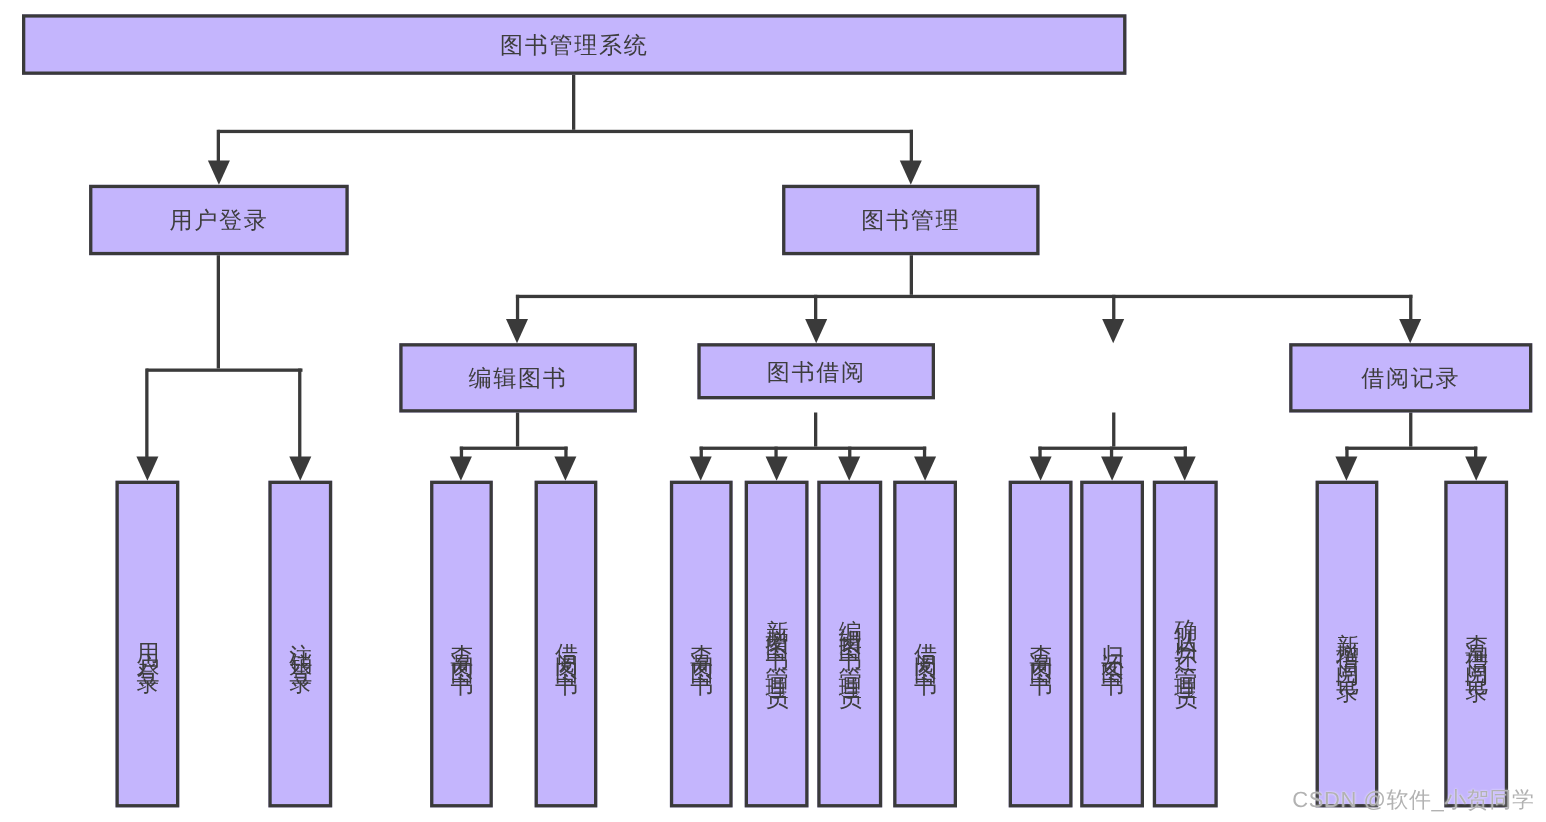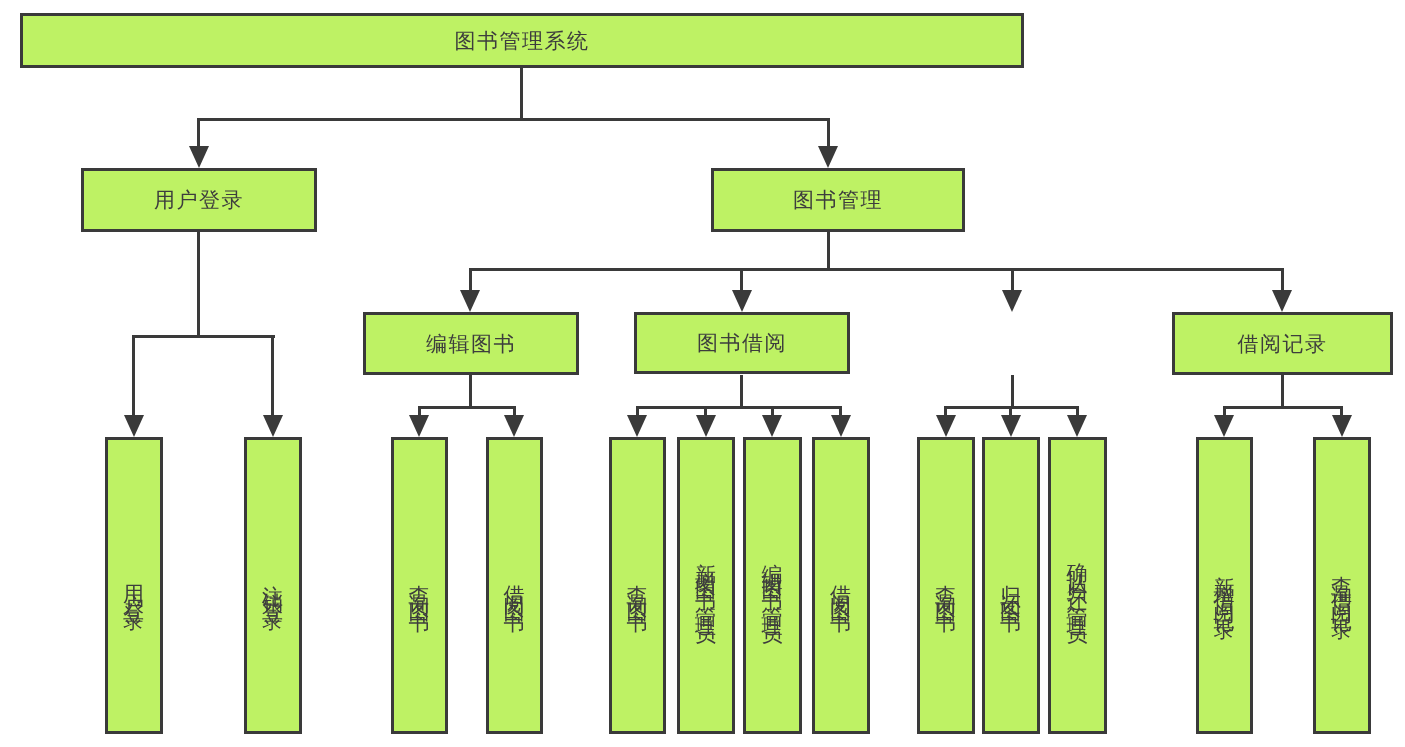--- a/index.html
+++ b/index.html
@@ -6,21 +6,21 @@
   .canvas{
     position:relative;
     width:1405px;height:747px;
     background:#ffffff;
     overflow:hidden;
     font-family:"Liberation Sans","DejaVu Sans",sans-serif;
   }
   .node{
     position:absolute;
     box-sizing:border-box;
-    background:#bef264;
+    background:#c4b5fd;
     border:3px solid #3a3a3a;
     display:flex;
     align-items:center;
     justify-content:center;
     color:#3d3d3d;
   }
   .node-h .lbl{
     font-size:21px;
     letter-spacing:1.5px;
     white-space:nowrap;
@@ -63,21 +63,21 @@
   <div class="vline" style="left:520px;top:68px;height:50px"></div>
   <div class="hline" style="left:198px;top:118px;width:632px"></div>
   <div class="vline" style="left:197px;top:118px;height:30px"></div>
   <div class="arrow" style="left:189px;top:146px"></div>
   <div class="vline" style="left:827px;top:118px;height:30px"></div>
   <div class="arrow" style="left:818px;top:146px"></div>
 
   <div class="node node-h" style="left:81px;top:168px;width:236px;height:64px">
     <span class="lbl">用户登录</span>
   </div>
-  <div class="node node-h" style="left:711px;top:168px;width:254px;height:64px">
+  <div class="node node-h" style="left:711px;top:168px;width:234px;height:64px">
     <span class="lbl">图书管理</span>
   </div>
 
   <div class="vline" style="left:197px;top:232px;height:103px"></div>
   <div class="hline" style="left:133px;top:335px;width:142px"></div>
   <div class="vline" style="left:132px;top:335px;height:82px"></div>
   <div class="arrow" style="left:124px;top:415px"></div>
   <div class="vline" style="left:271px;top:335px;height:82px"></div>
   <div class="arrow" style="left:263px;top:415px"></div>
 
@@ -88,21 +88,21 @@
   <div class="vline" style="left:740px;top:268px;height:24px"></div>
   <div class="arrow" style="left:732px;top:290px"></div>
   <div class="vline" style="left:1011px;top:268px;height:24px"></div>
   <div class="arrow" style="left:1002px;top:290px"></div>
   <div class="vline" style="left:1281px;top:268px;height:24px"></div>
   <div class="arrow" style="left:1272px;top:290px"></div>
 
   <div class="node node-h" style="left:363px;top:312px;width:216px;height:63px">
     <span class="lbl">编辑图书</span>
   </div>
-  <div class="node node-h" style="left:634px;top:312px;width:216px;height:62px">
+  <div class="node node-h" style="left:634px;top:312px;width:216px;height:51px">
     <span class="lbl">图书借阅</span>
   </div>
   <div class="node node-h" style="left:1172px;top:312px;width:221px;height:63px">
     <span class="lbl">借阅记录</span>
   </div>
 
   <div class="vline" style="left:469px;top:375px;height:31px"></div>
   <div class="hline" style="left:418px;top:406px;width:98px"></div>
   <div class="vline" style="left:418px;top:406px;height:13px"></div>
   <div class="arrow" style="left:409px;top:415px"></div>
@@ -173,14 +173,15 @@
     <span class="lbl">确认归还（管理员）</span>
   </div>
 
   <div class="node node-v" style="left:1196px;top:437px;width:57px;height:297px">
     <span class="lbl">新增借阅记录</span>
   </div>
   <div class="node node-v" style="left:1313px;top:437px;width:58px;height:297px">
     <span class="lbl">查询借阅记录</span>
   </div>
 
+  <div class="watermark">CSDN @软件_小贺同学</div>
 
 </div>
 
 </body></html>

